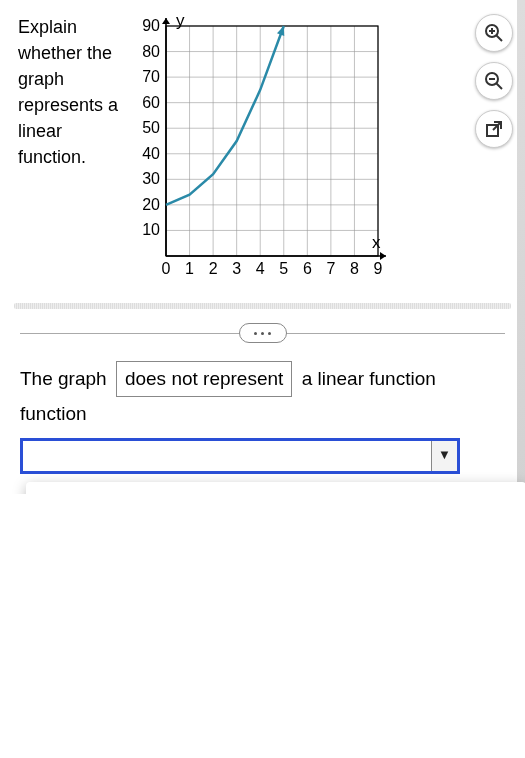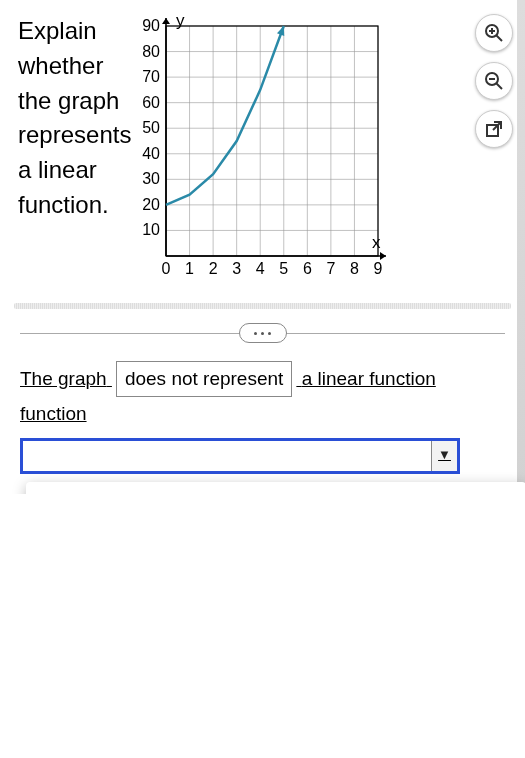--- a/index.html
+++ b/index.html
@@ -14,21 +14,21 @@
   }
   .top-section {
     padding: 14px 18px 8px 18px;
     display: flex;
     align-items: flex-start;
   }
   .question-text {
     width: 110px;
     padding-right: 8px;
     line-height: 1.45;
-    font-size: 24px;
+    font-size: 18px;
   }
   .chart-area {
     flex: 0 0 auto;
     position: relative;
   }
   .tools {
     position: absolute;
     right: 12px;
     top: 14px;
     display: flex;
@@ -80,21 +80,20 @@
     justify-content: center;
     cursor: pointer;
   }
   .expand-btn .dot {
     width: 3px; height: 3px; border-radius: 50%; background:#555; margin:0 2px;
   }
   .answer-area {
     padding: 0 20px 20px 20px;
     font-size: 19px;
     line-height: 1.6;
-    text-decoration: underline;
   }
   .answer-line1 {
     display: block;
     margin-bottom: 2px;
   }
   .inline-box {
     display: inline-block;
     border: 1px solid #888;
     padding: 2px 8px;
     margin: 0 4px;

